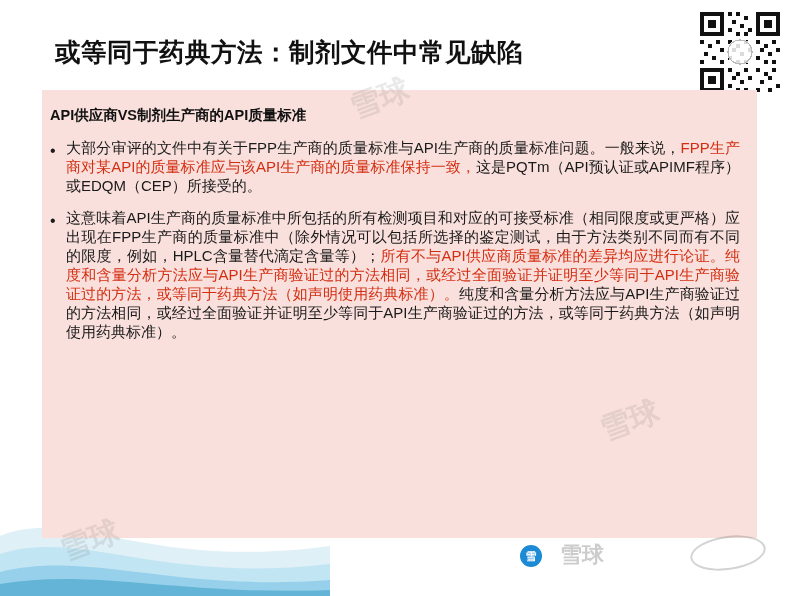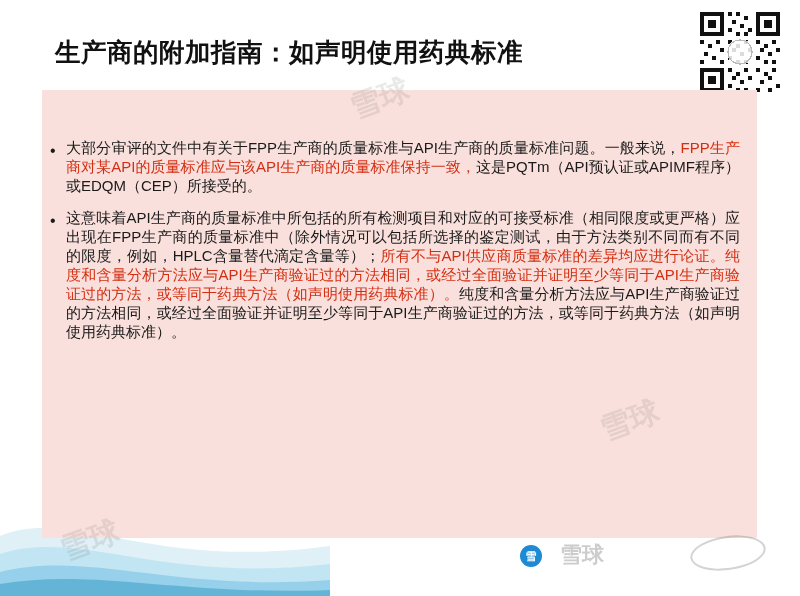--- a/index.html
+++ b/index.html
@@ -104,21 +104,21 @@
 
 <div class="slide">
 
   <svg class="swoosh" viewBox="0 0 330 120" preserveAspectRatio="none">
     <path d="M0,60 C70,30 150,95 330,70 L330,120 L0,120 Z" fill="#dff0f7"></path>
     <path d="M0,78 C80,52 160,108 330,88 L330,120 L0,120 Z" fill="#bfe3f2" opacity="0.9"></path>
     <path d="M0,96 C90,74 170,116 330,104 L330,120 L0,120 Z" fill="#8ecde8" opacity="0.85"></path>
     <path d="M0,108 C95,92 180,120 330,114 L330,120 L0,120 Z" fill="#4fa8cf" opacity="0.7"></path>
   </svg>
 
-  <div class="title">生产商的附加指南：如声明使用药典标准</div>
+  <div class="title">或等同于药典方法：制剂文件中常见缺陷</div>
 
   <div class="qr">
     <svg class="qr-inner" width="88" height="88" viewBox="0 0 44 44" shape-rendering="crispEdges">
       <rect width="44" height="44" fill="#ffffff"></rect>
       <g fill="#111111">
         <rect x="2" y="2" width="12" height="12"></rect>
           <rect x="4" y="4" width="8" height="8" fill="#fff"></rect>
           <rect x="6" y="6" width="4" height="4"></rect>
         <rect x="30" y="2" width="12" height="12"></rect>
           <rect x="32" y="4" width="8" height="8" fill="#fff"></rect>
@@ -178,20 +178,21 @@
           <rect x="40" y="38" width="2" height="2"></rect>
         <rect x="30" y="40" width="2" height="2"></rect>
           <rect x="36" y="40" width="2" height="2"></rect>
       </g>
       <circle cx="22" cy="22" r="6.5" fill="#ffffff" opacity="0.85"></circle>
       <circle cx="22" cy="22" r="6" fill="none" stroke="#b9b9b9" stroke-width="0.6"></circle>
     </svg>
   </div>
 
   <div class="body-box">
+    <div class="box-head">API供应商VS制剂生产商的API质量标准</div>
     <div class="bullets">
 
       <div class="bullet">
         <div class="dot">•</div>
         <div class="btext">
           <span class="black">大部分审评的文件中有关于FPP生产商的质量标准与API生产商的质量标准问题。一般来说，</span><span class="red">FPP生产商对某API的质量标准应与该API生产商的质量标准保持一致，</span><span class="black">这是PQTm（API预认证或APIMF程序）或EDQM（CEP）所接受的。</span>
         </div>
       </div>
 
       <div class="bullet">

